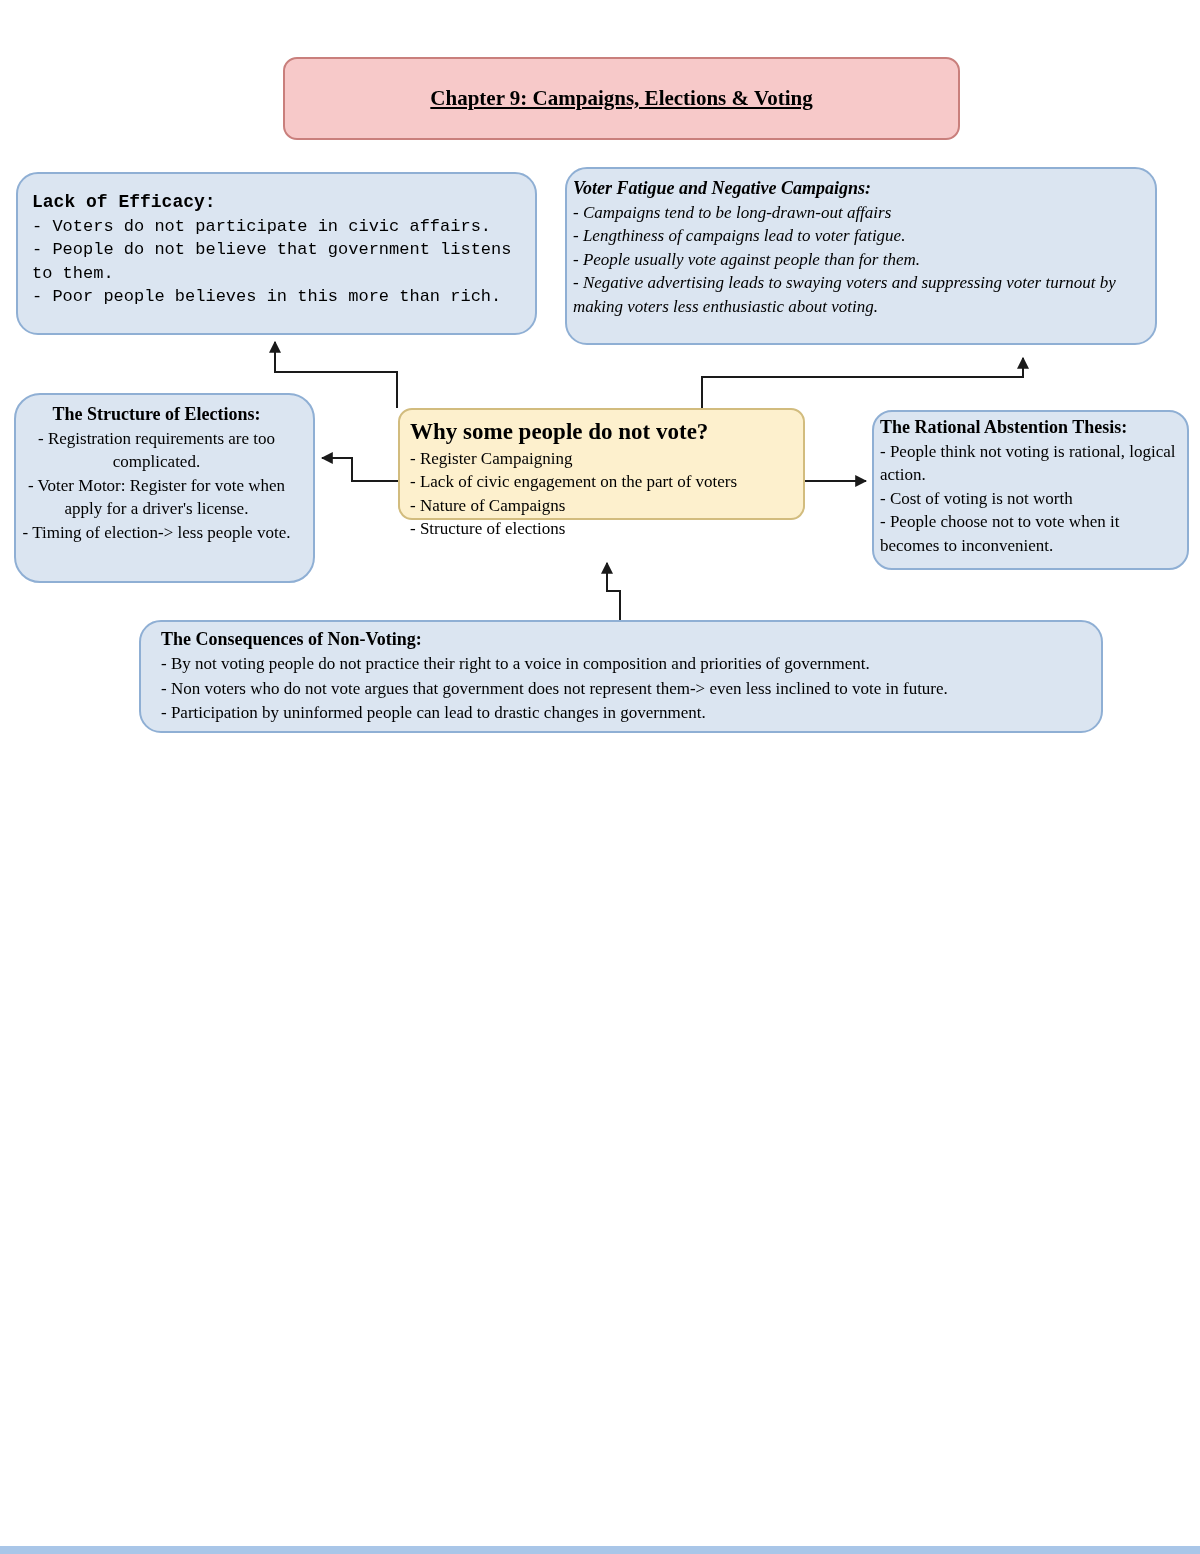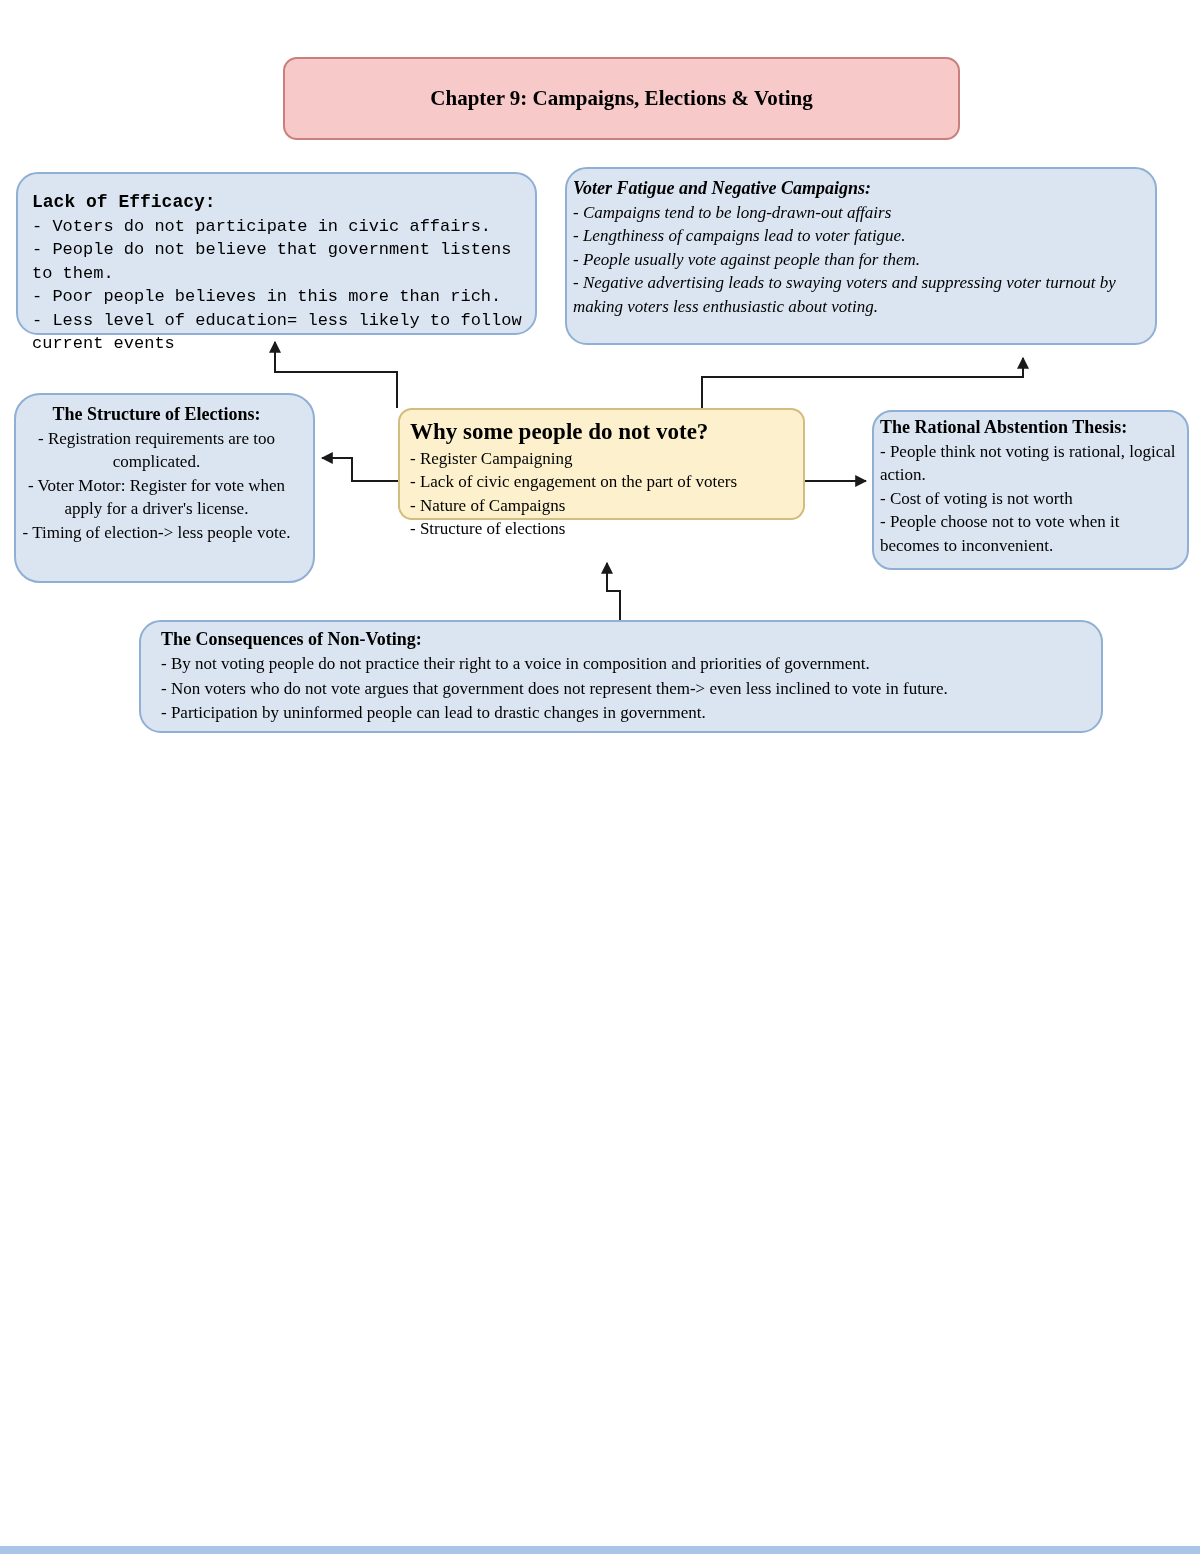--- a/index.html
+++ b/index.html
@@ -19,21 +19,21 @@
   .node .heading { font-weight:bold; font-size:18px; }
   .line { white-space:normal; }
 
   #title-box {
     position:absolute; box-sizing:border-box;
     left:283px; top:57px; width:677px; height:83px;
     background:var(--title-fill,#f7c9c9);
     border:2px solid var(--title-border,#c97f7c);
     border-radius:14px;
     display:flex; align-items:center; justify-content:center;
-    font-weight:bold; font-size:21px;
+    font-weight:bold; font-size:21px;text-decoration:underline;
   }
 
   #node-efficacy     { left:16px;  top:172px; width:521px; height:163px; padding:16px 12px 18px 14px;font-family:Liberation Mono, monospace; }
   #node-voter        { left:565px; top:167px; width:592px; height:178px; padding:7px 8px 6px 6px;font-style:italic; }
   #node-structure    { left:14px;  top:393px; width:301px; height:190px; padding:7px 22px 6px 6px; border-radius:26px;text-align:center; }
   #node-rational     { left:872px; top:410px; width:317px; height:160px; padding:3px 6px 2px 6px; border-radius:20px; }
   #node-consequences { left:139px; top:620px; width:964px; height:113px; padding:4px 12px 4px 20px; line-height:1.45; }
 
   #node-center {
     left:398px; top:408px; width:407px; height:112px; padding:7px 10px;
@@ -72,21 +72,20 @@
 
 <div id="title-box">
   <span>Chapter 9: Campaigns, Elections &amp; Voting</span>
 </div>
 
 <div class="node" id="node-efficacy">
   <div class="heading">Lack of Efficacy:</div>
   <div class="line">- Voters do not participate in civic affairs.</div>
   <div class="line">- People do not believe that government listens to them.</div>
   <div class="line">- Poor people believes in this more than rich.</div>
-  <div class="line">- Less level of education= less likely to follow current events</div>
 </div>
 
 <div class="node" id="node-voter">
   <div class="heading">Voter Fatigue and Negative Campaigns:</div>
   <div class="line">- Campaigns tend to be long-drawn-out affairs</div>
   <div class="line">- Lengthiness of campaigns lead to voter fatigue.</div>
   <div class="line">- People usually vote against people than for them.</div>
   <div class="line">- Negative advertising leads to swaying voters and suppressing voter turnout by making voters less enthusiastic about voting.</div>
 </div>
 

